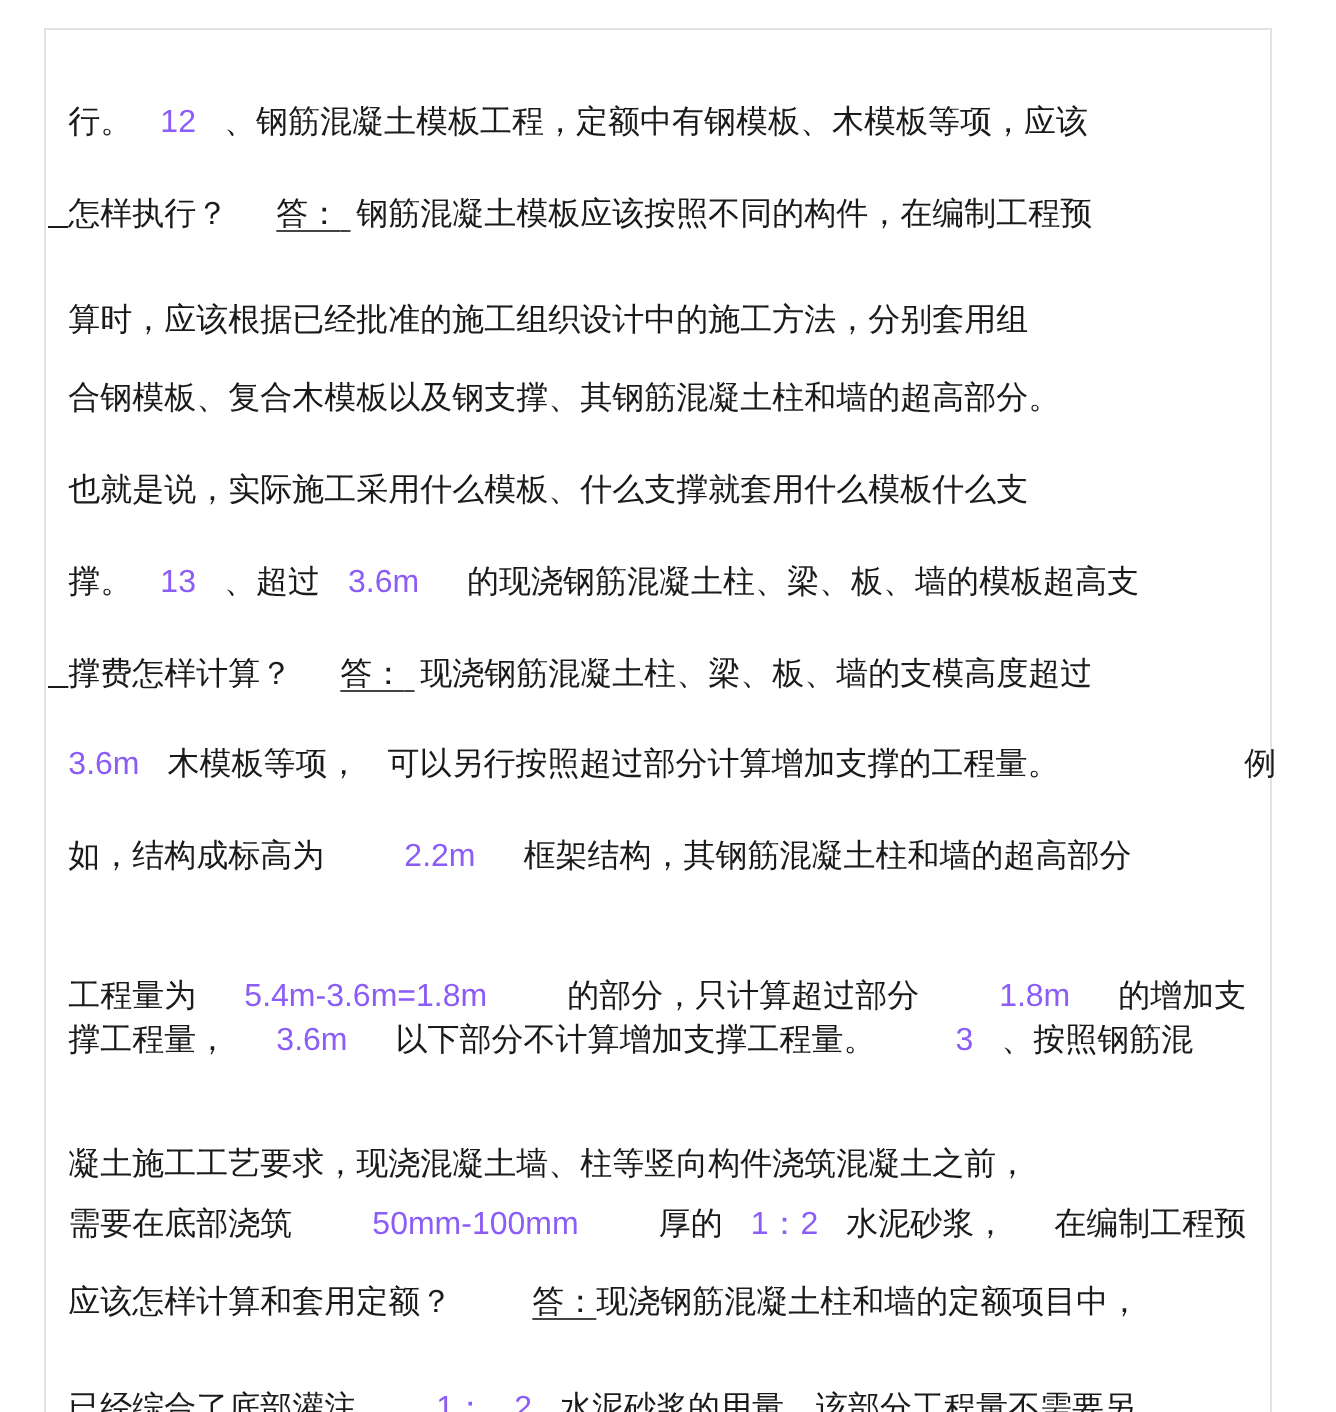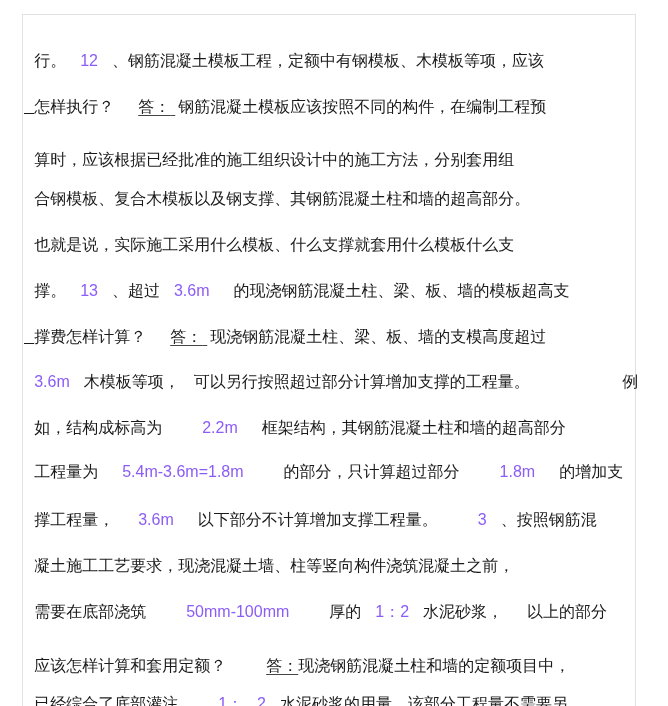--- a/index.html
+++ b/index.html
@@ -91,35 +91,35 @@
   <span class="num">3.6m</span><span class="gap1"></span><span>木模板等项，</span><span class="gap1"></span><span>可以另行按照超过部分计算增加支撑的工程量。</span>
 </div>
 <div class="line right-word" style="top:346px;left:612px;">
   <span>例</span>
 </div>
 
 <div class="line" style="top:392px;">
   <span>如，结构成标高为</span><span class="gap3"></span><span class="num">2.2m</span><span class="gap2"></span><span>框架结构，其钢筋混凝土柱和墙的超高部分</span>
 </div>
 
-<div class="line" style="top:436px;">
+<div class="line" style="top:462px;">
   <span>工程量为</span><span class="gap2"></span><span class="num">5.4m-3.6m=1.8m</span><span class="gap3"></span><span>的部分，只计算超过部分</span><span class="gap3"></span><span class="num">1.8m</span><span class="gap2"></span><span>的增加支</span>
 </div>
 
 <div class="line" style="top:484px;">
   <span>撑工程量，</span><span class="gap2"></span><span class="num">3.6m</span><span class="gap2"></span><span>以下部分不计算增加支撑工程量。</span><span class="gap3"></span><span class="num">3</span><span class="gap1"></span><span>、按照钢筋混</span>
 </div>
 
-<div class="line" style="top:530px;">
+<div class="line" style="top:546px;">
   <span>凝土施工工艺要求，现浇混凝土墙、柱等竖向构件浇筑混凝土之前，</span>
 </div>
 
 <div class="line" style="top:576px;">
-  <span>需要在底部浇筑</span><span class="gap3"></span><span class="num">50mm-100mm</span><span class="gap3"></span><span>厚的</span><span class="gap1"></span><span class="num">1：2</span><span class="gap1"></span><span>水泥砂浆，</span><span class="gap2"></span><span>以上的部分</span>
+  <span>需要在底部浇筑</span><span class="gap3"></span><span class="num">50mm-100mm</span><span class="gap3"></span><span>厚的</span><span class="gap1"></span><span class="num">1：2</span><span class="gap1"></span><span>水泥砂浆，</span><span class="gap2"></span><span>在编制工程预</span>
 </div>
 
-<div class="line" style="top:630px;">
+<div class="line" style="top:615px;">
   <span>应该怎样计算和套用定额？</span><span class="gap3"></span><span class="ans">答：</span><span>现浇钢筋混凝土柱和墙的定额项目中，</span>
 </div>
 
 <div class="line" style="top:668px;">
   <span>已经综合了底部灌注</span><span class="gap3"></span><span class="num">1：</span><span class="gap1"></span><span class="num">2</span><span class="gap1"></span><span>水泥砂浆的用量，该部分工程量不需要另</span>
 </div>
 
 </body></html>

